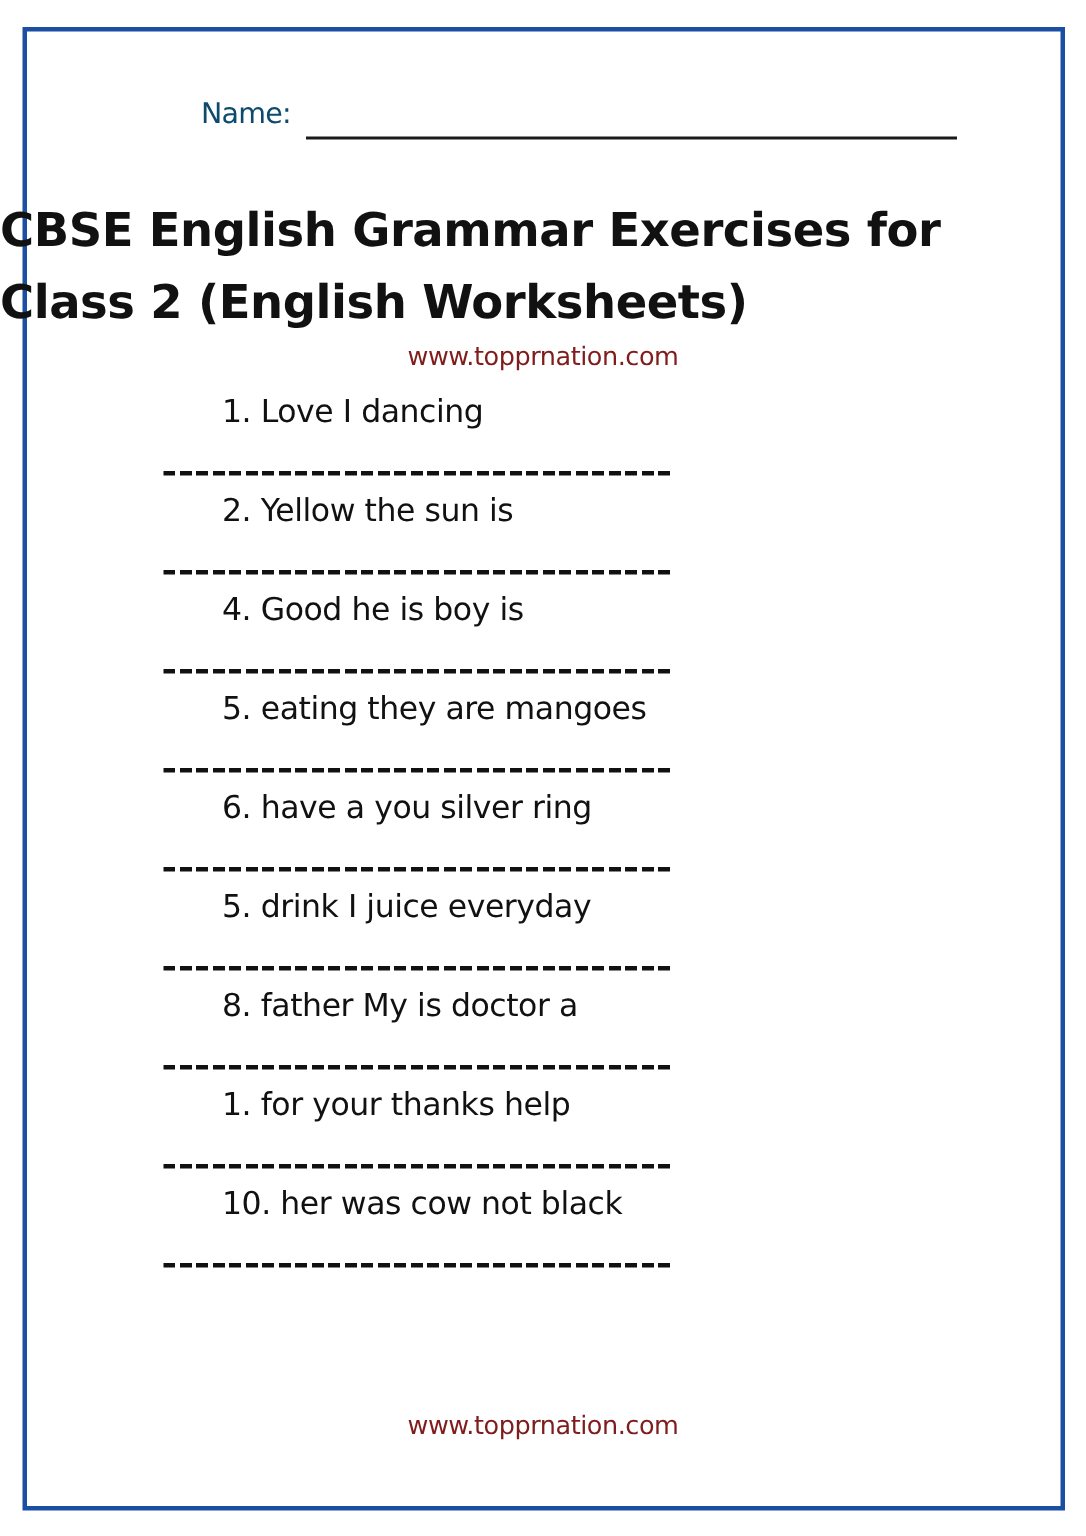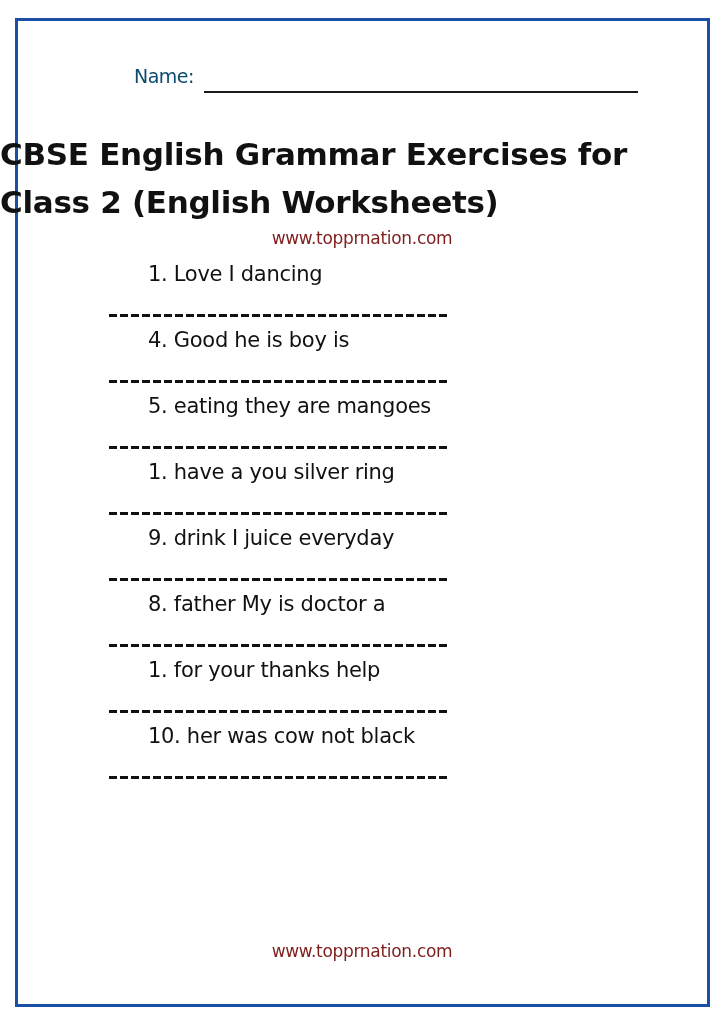--- a/index.html
+++ b/index.html
@@ -65,33 +65,37 @@
 </div>
 
 <div class="site top">www.topprnation.com</div>
 
 <ul class="questions">
   <li class="q">
     <span class="q-text">1. Love I dancing</span>
     <div class="q-line"></div>
   </li>
   <li class="q">
+    <span class="q-text">2. Yellow the sun is</span>
+    <div class="q-line"></div>
+  </li>
+  <li class="q">
     <span class="q-text">4. Good he is boy is</span>
     <div class="q-line"></div>
   </li>
   <li class="q">
     <span class="q-text">5. eating they are mangoes</span>
     <div class="q-line"></div>
   </li>
   <li class="q">
-    <span class="q-text">1. have a you silver ring</span>
+    <span class="q-text">6. have a you silver ring</span>
     <div class="q-line"></div>
   </li>
   <li class="q">
-    <span class="q-text">9. drink I juice everyday</span>
+    <span class="q-text">5. drink I juice everyday</span>
     <div class="q-line"></div>
   </li>
   <li class="q">
     <span class="q-text">8. father My is doctor a</span>
     <div class="q-line"></div>
   </li>
   <li class="q">
     <span class="q-text">1. for your thanks help</span>
     <div class="q-line"></div>
   </li>

